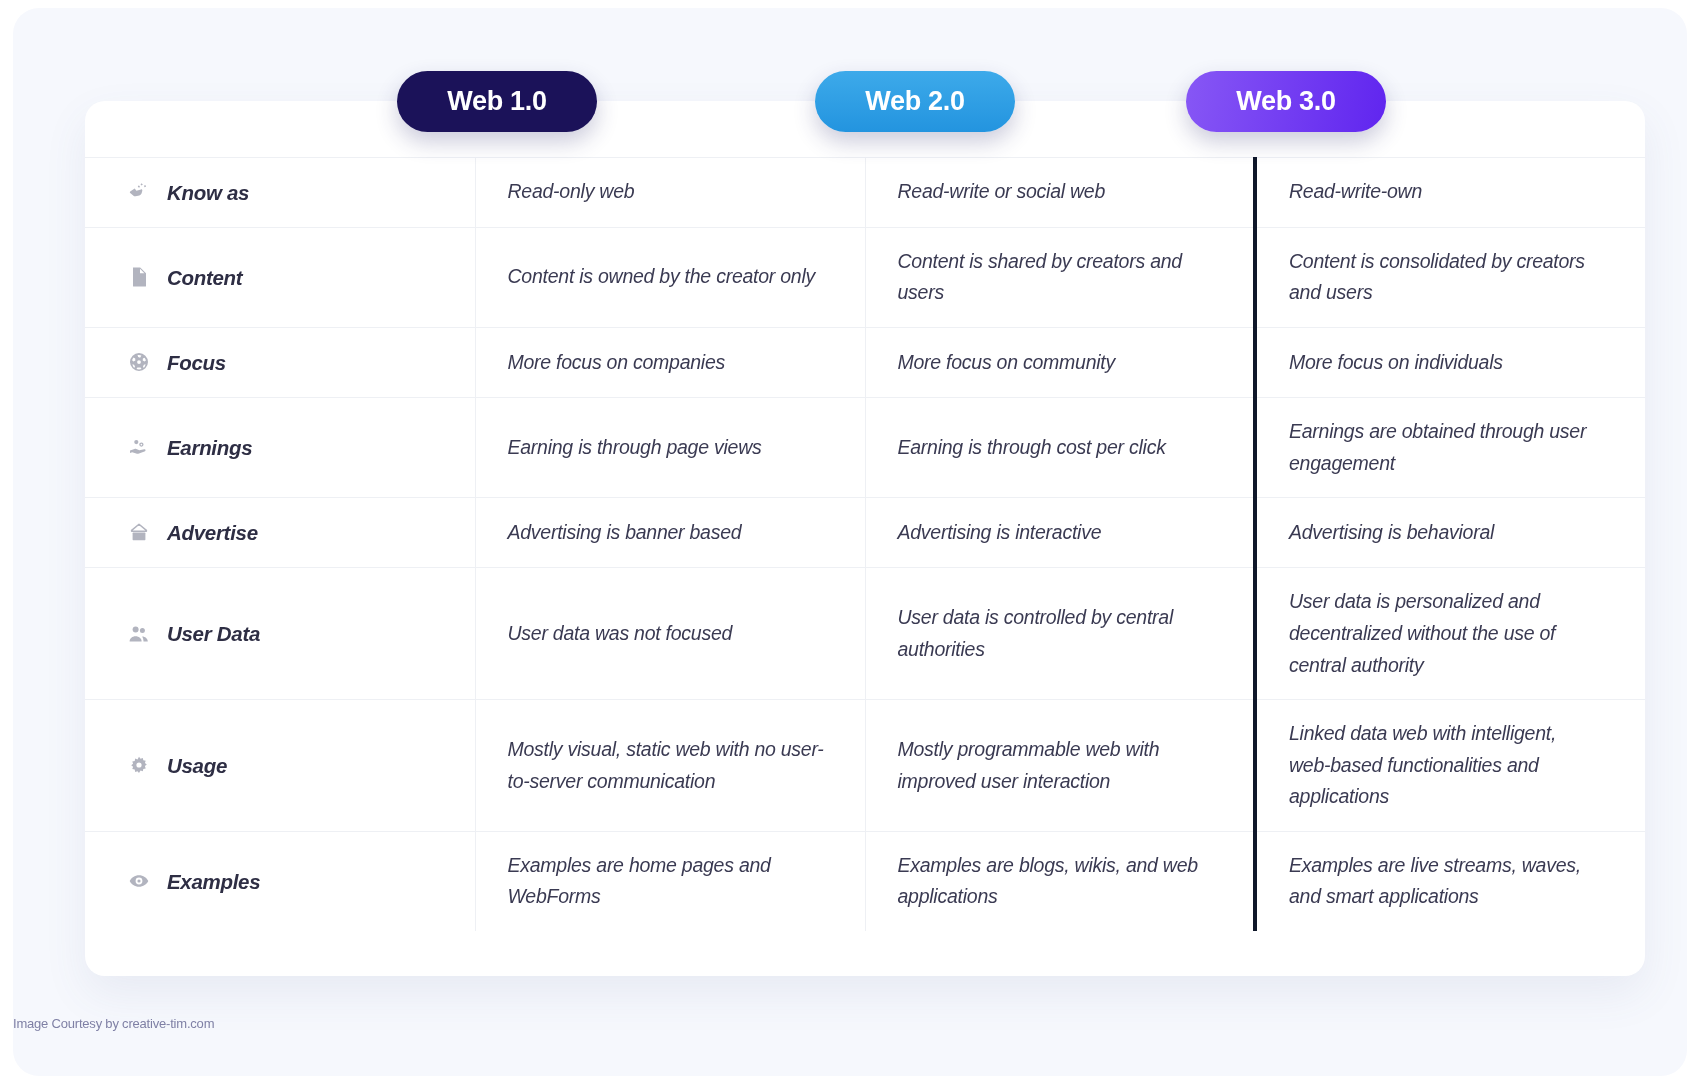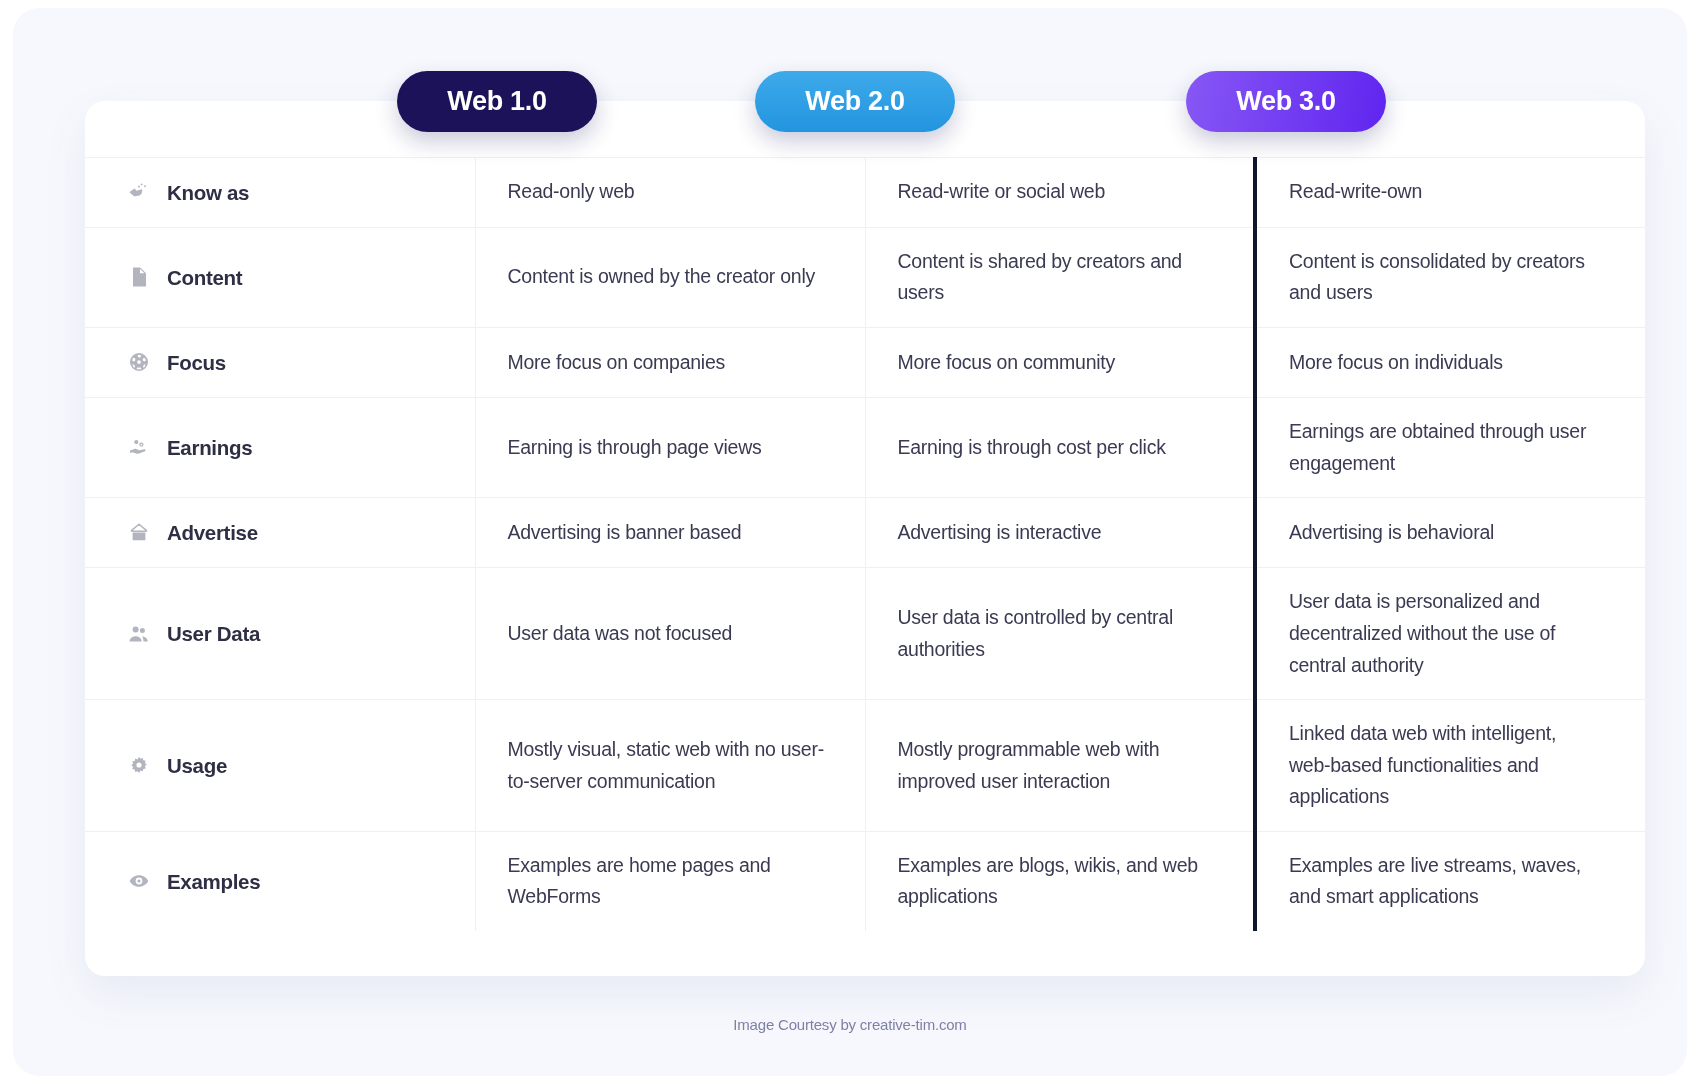--- a/index.html
+++ b/index.html
@@ -40,21 +40,21 @@
     align-items: center;
     justify-content: center;
     color: #ffffff;
     font-size: 27px;
     font-weight: bold;
     letter-spacing: -0.3px;
     box-shadow: 0 10px 22px rgba(40, 40, 110, 0.24);
   }
 
   .badge-1 { left: 384px;  width: 200px; background: #1b1259; }
-  .badge-2 { left: 742px;  width: 200px; background: linear-gradient(180deg, #3daaea 0%, #2394df 100%); }
+  .badge-2 { left: 802px;  width: 200px; background: linear-gradient(180deg, #3daaea 0%, #2394df 100%); }
   .badge-3 { left: 1173px; width: 200px; background: linear-gradient(100deg, #8757f5 0%, #6025ef 100%); }
 
   
   .card {
     position: absolute;
     left: 72px;
     top: 93px;
     width: 1560px;
     height: 875px;
     background: #ffffff;
@@ -74,20 +74,21 @@
     border: none;
   }
 
   table.compare td {
     border-top: 1px solid #eef0f4;
     vertical-align: middle;
     font-size: 19.5px;
     color: #3a3a52;
     line-height: 1.62;
     letter-spacing: -0.25px;
+    font-style: italic;
   }
 
   table.compare tr:first-child td { border-top: none; }
 
   td.rowlabel {
     width: 218px;
     padding: 18px 0 18px 42px;
     border-right: 1px solid #eef0f4;
   }
 
@@ -116,22 +117,21 @@
 
   td.c1 { width: 356px; padding: 18px 40px 18px 32px; border-right: 1px solid #eef0f4; }
   td.c2 { width: 362px; padding: 18px 40px 18px 32px; border-right: 4px solid #0f172a; }
   td.c3 { padding: 18px 53px 18px 32px; }
 
   .footer {
     position: absolute;
     left: 0;
     top: 1008px;
     width: 100%;
-    text-align: center;
-    font-size: 15px;
+    font-size: 13px;
     color: #7f80a5;
     letter-spacing: -0.2px;
   }
 </style>
 </head>
 <body>
 
 <div class="page">
 
   <div class="badges">

